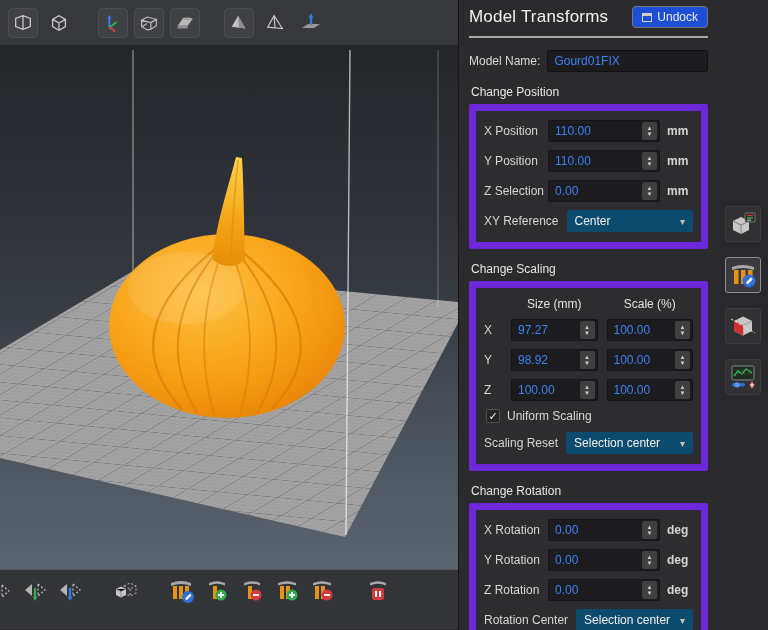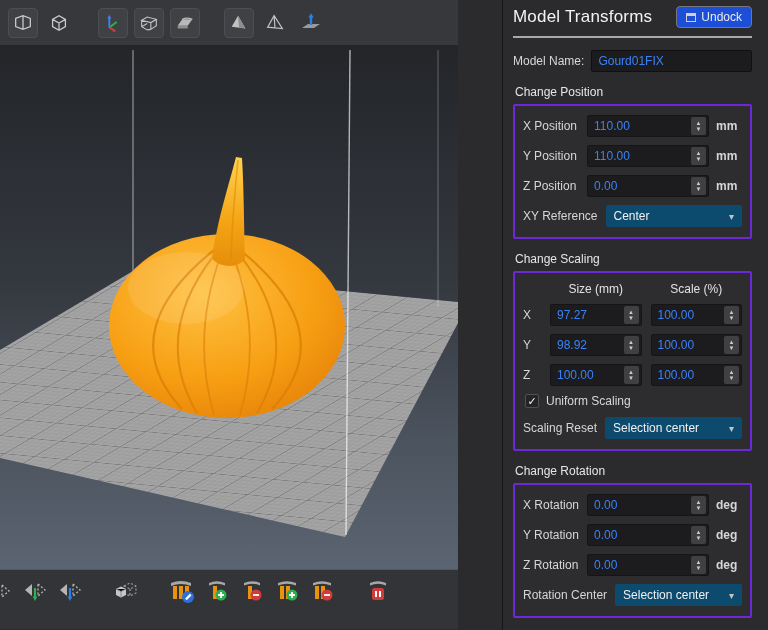--- a/index.html
+++ b/index.html
@@ -1,18 +1,18 @@
 <!DOCTYPE html>
 <html><head>
 <meta charset="utf-8">
 <style>
   * { box-sizing: border-box; margin: 0; padding: 0; }
   html,body { width:768px; height:630px; overflow:hidden; background:#2b2b2d;
               font-family:"Liberation Sans", sans-serif; }
-  .app { display:flex; width:768px; height:630px;gap:44px; }
+  .app { display:flex; width:768px; height:630px; }
 
   
   .left { width:458px; display:flex; flex-direction:column; }
   .top-toolbar { height:45px; background:#36383c; display:flex; align-items:center;
                  padding-left:8px; gap:6px; flex:0 0 auto; }
   .tb-btn { width:30px; height:30px; display:flex; align-items:center; justify-content:center;
             border-radius:4px; flex:0 0 auto; }
   .tb-btn.raised { background:#3f4145; border:1px solid #4c4e52; }
   .tb-gap { width:12px; flex:0 0 auto; }
 
@@ -33,21 +33,21 @@
                      padding-bottom:8px; border-bottom:2px solid #a8a8a8; }
   .panel-title { font-size:17px; color:#f3f3f3; font-weight:400; letter-spacing:0.2px; }
   .undock-btn { display:flex; align-items:center; gap:5px; background:#1d4ed8;
                 border:1px solid #77777a; border-radius:4px; color:#ebebeb;
                 font-size:12px; padding:3px 9px; }
   .win-glyph { width:10px; height:9px; border:1px solid #cfcfcf; border-top:3px solid #cfcfcf;
                display:inline-block; }
 
   .model-name-row { display:flex; align-items:center; margin-top:12px; gap:7px; }
   .section-label { margin:13px 0 5px 2px; color:#e6e6e6; }
-  .group { border:2px solid #6d28d9; border-radius:2px; padding:9px 8px 2px 8px; background:#2d2d2f; }
+  .group { border:7px solid #6d28d9; border-radius:2px; padding:9px 8px 2px 8px; background:#2d2d2f; }
 
   .f-row { display:flex; align-items:center; margin-bottom:8px; }
   .f-label { width:64px; flex:0 0 auto; color:#d6d6d6; }
   .field { display:flex; align-items:center; background:#1c1c1e; border:1px solid #151517;
            border-radius:2px; height:22px; flex:1; min-width:0; }
   .field input { flex:1; min-width:0; background:transparent; border:none; outline:none;
                  color:#3b82f6; font-family:"Liberation Sans", sans-serif; font-size:12px; padding:0 6px; }
   .spin { width:15px; height:18px; margin-right:2px; background:#404043; border-radius:2px;
           display:flex; flex-direction:column; align-items:center; justify-content:center;
           color:#cdcdcd; flex:0 0 auto; }
@@ -318,21 +318,21 @@
           <input type="text" value="110.00" style="">
           <span class="spin">
               <span>▲</span>
               <span>▼</span>
             </span>
         </div>
         <span class="unit">mm</span>
       </div>
 
       <div class="f-row">
-        <span class="f-label">Z Position</span>
+        <span class="f-label">Z Selection</span>
         <div class="field">
           <input type="text" value="0.00" style="">
           <span class="spin">
               <span>▲</span>
               <span>▼</span>
             </span>
         </div>
         <span class="unit">mm</span>
       </div>
 

